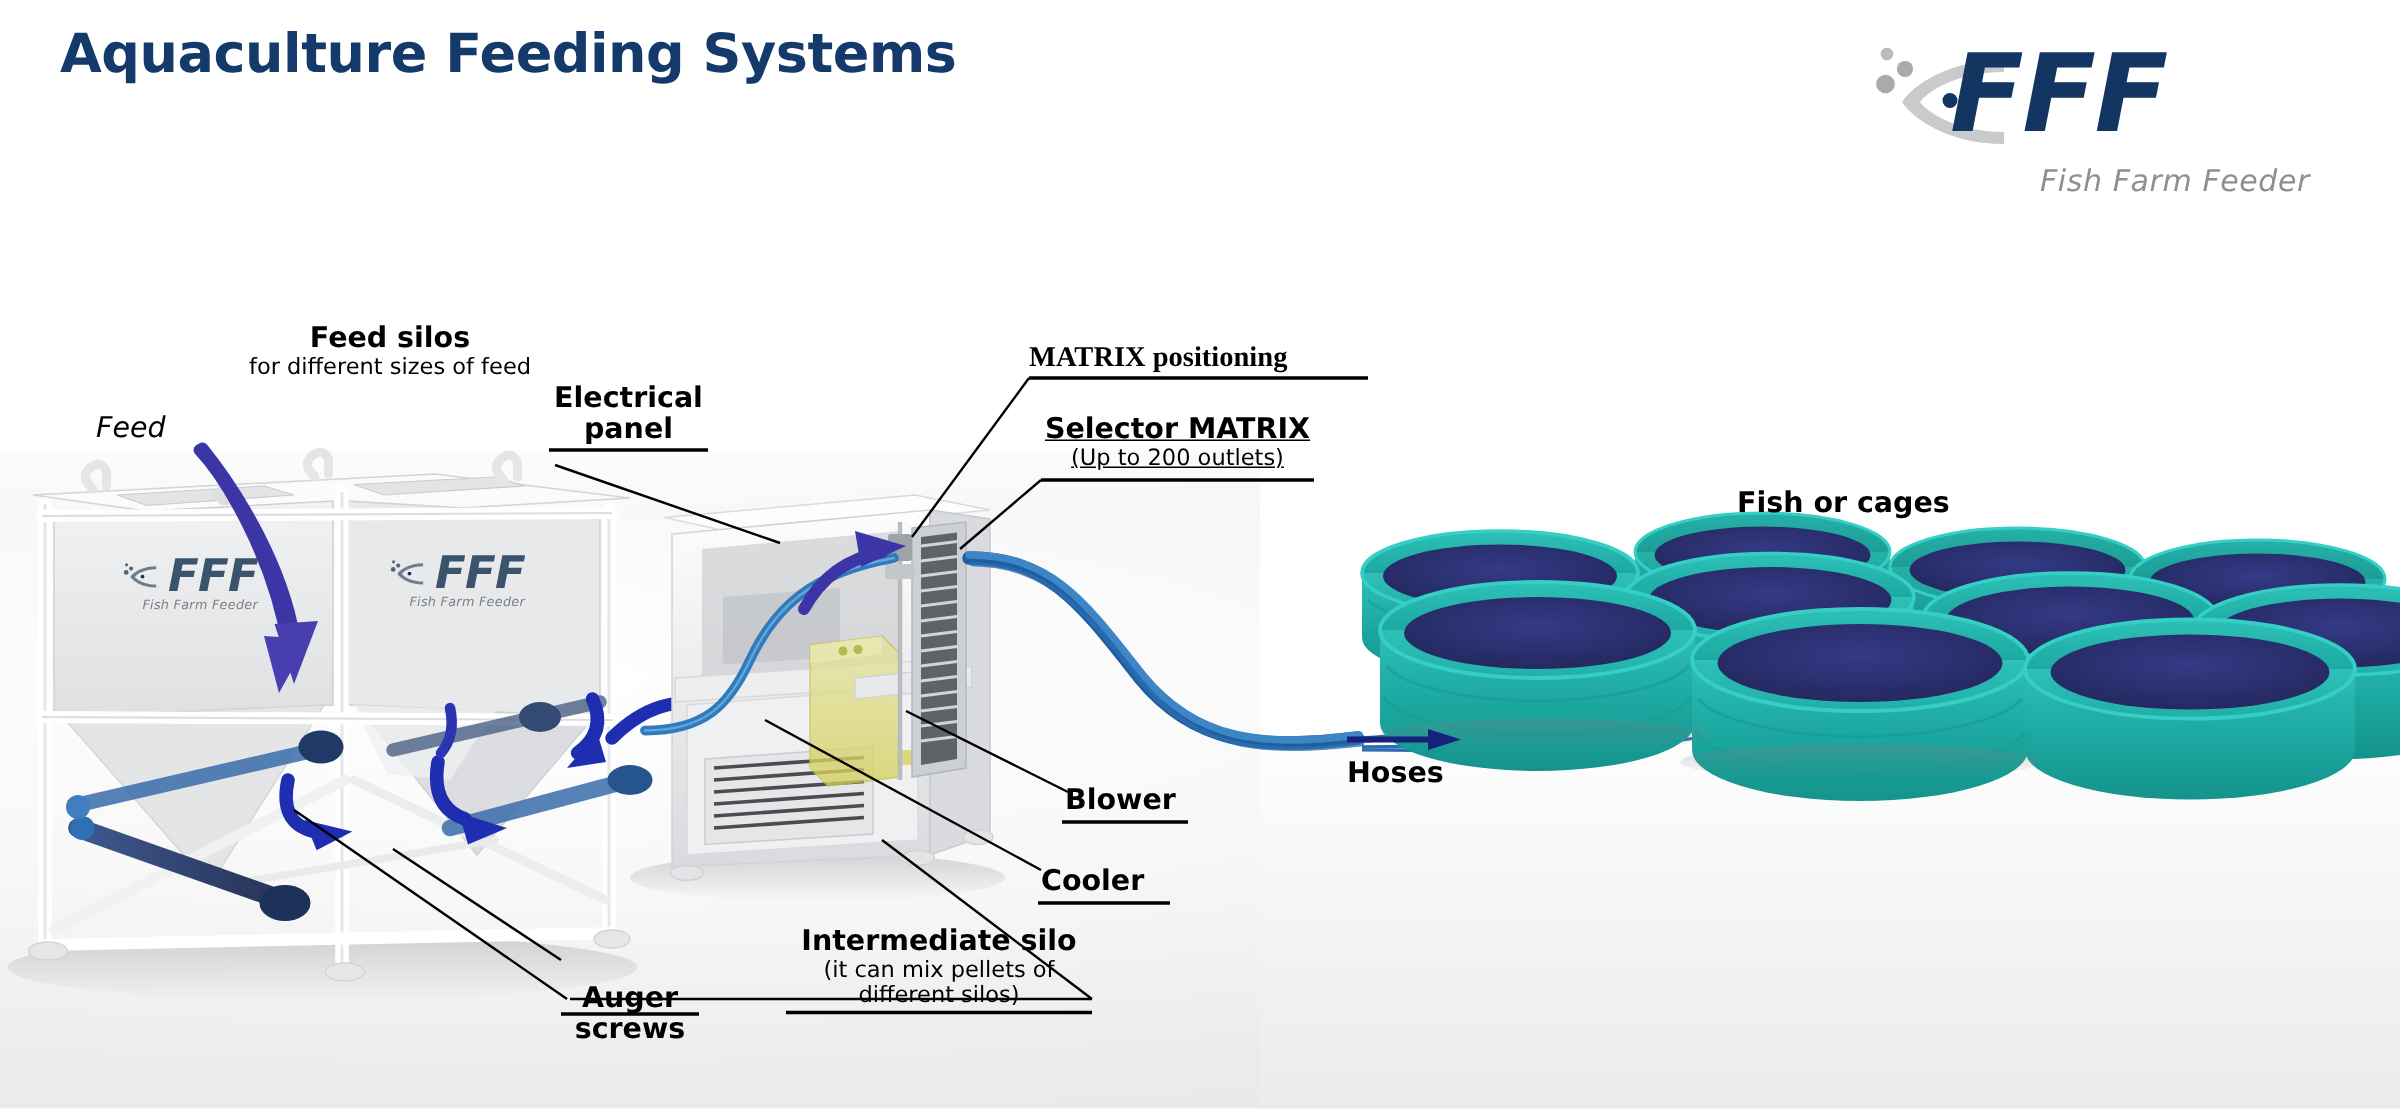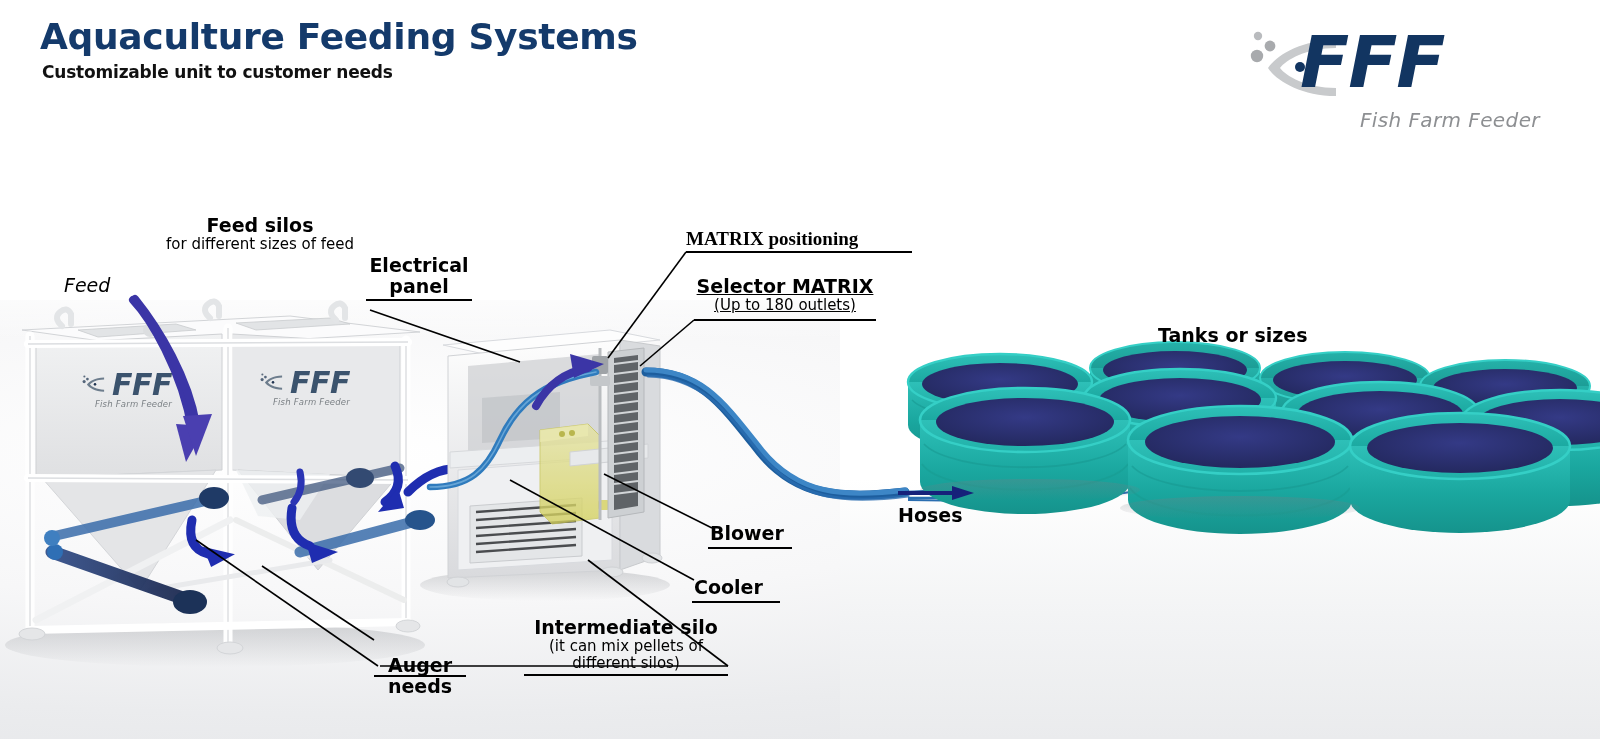--- a/index.html
+++ b/index.html
@@ -77,21 +77,20 @@
 <body>
 
 <div id="stage">
 
   <div class="floor"></div>
   <div class="floor-right"></div>
   <div class="floor-fade"></div>
 
   <div class="hdr">
     <h1>Aquaculture Feeding Systems</h1>
-    <h2>Customizable unit to customer needs</h2>
   </div>
 
   <div class="logo">
     <svg width="120" height="95" viewBox="0 0 120 95">
       <circle cx="18" cy="14" r="4.2" fill="#b9bbbe"></circle>
       <circle cx="30" cy="24" r="5.4" fill="#a8aaad"></circle>
       <circle cx="17" cy="34" r="6.2" fill="#a8aaad"></circle>
       <path d="M96 18 C60 18 36 34 28 46 C36 58 60 74 96 74 L96 66 C66 66 46 54 40 46 C46 38 66 26 96 26 Z" fill="#c8cacc"></path>
       <circle cx="60" cy="45" r="5" fill="#123561"></circle>
     </svg>
@@ -465,43 +464,43 @@
     <div class="t1">Feed silos</div>
     <div class="t2">for different sizes of feed</div>
   </div>
 
   <div class="lbl" style="left:686px;top:228px;font-family:Liberation Serif, serif;">
     <div class="t1">MATRIX positioning</div>
   </div>
 
   <div class="lbl ctr" style="left:694px;top:276px;width:182px;text-decoration:underline;">
     <div class="t1">Selector MATRIX</div>
-    <div class="t2">(Up to 180 outlets)</div>
+    <div class="t2">(Up to 200 outlets)</div>
   </div>
 
   <div class="lbl" style="left:710px;top:523px;">
     <div class="t1">Blower</div>
   </div>
 
   <div class="lbl" style="left:694px;top:577px;">
     <div class="t1">Cooler</div>
   </div>
 
   <div class="lbl ctr" style="left:524px;top:617px;width:204px;">
     <div class="t1">Intermediate silo</div>
     <div class="t2">(it can mix pellets of</div>
     <div class="t2">different silos)</div>
   </div>
 
   <div class="lbl ctr" style="left:372px;top:631px;width:96px;margin-top:24px;">
     <div class="t1">Auger</div>
-    <div class="t1">needs</div>
+    <div class="t1">screws</div>
   </div>
 
   <div class="lbl" style="left:898px;top:505px;">
     <div class="t1">Hoses</div>
   </div>
 
   <div class="lbl" style="left:1158px;top:325px;">
-    <div class="t1">Tanks or sizes</div>
+    <div class="t1">Fish or cages</div>
   </div>
 
 </div>
 
 </body></html>

